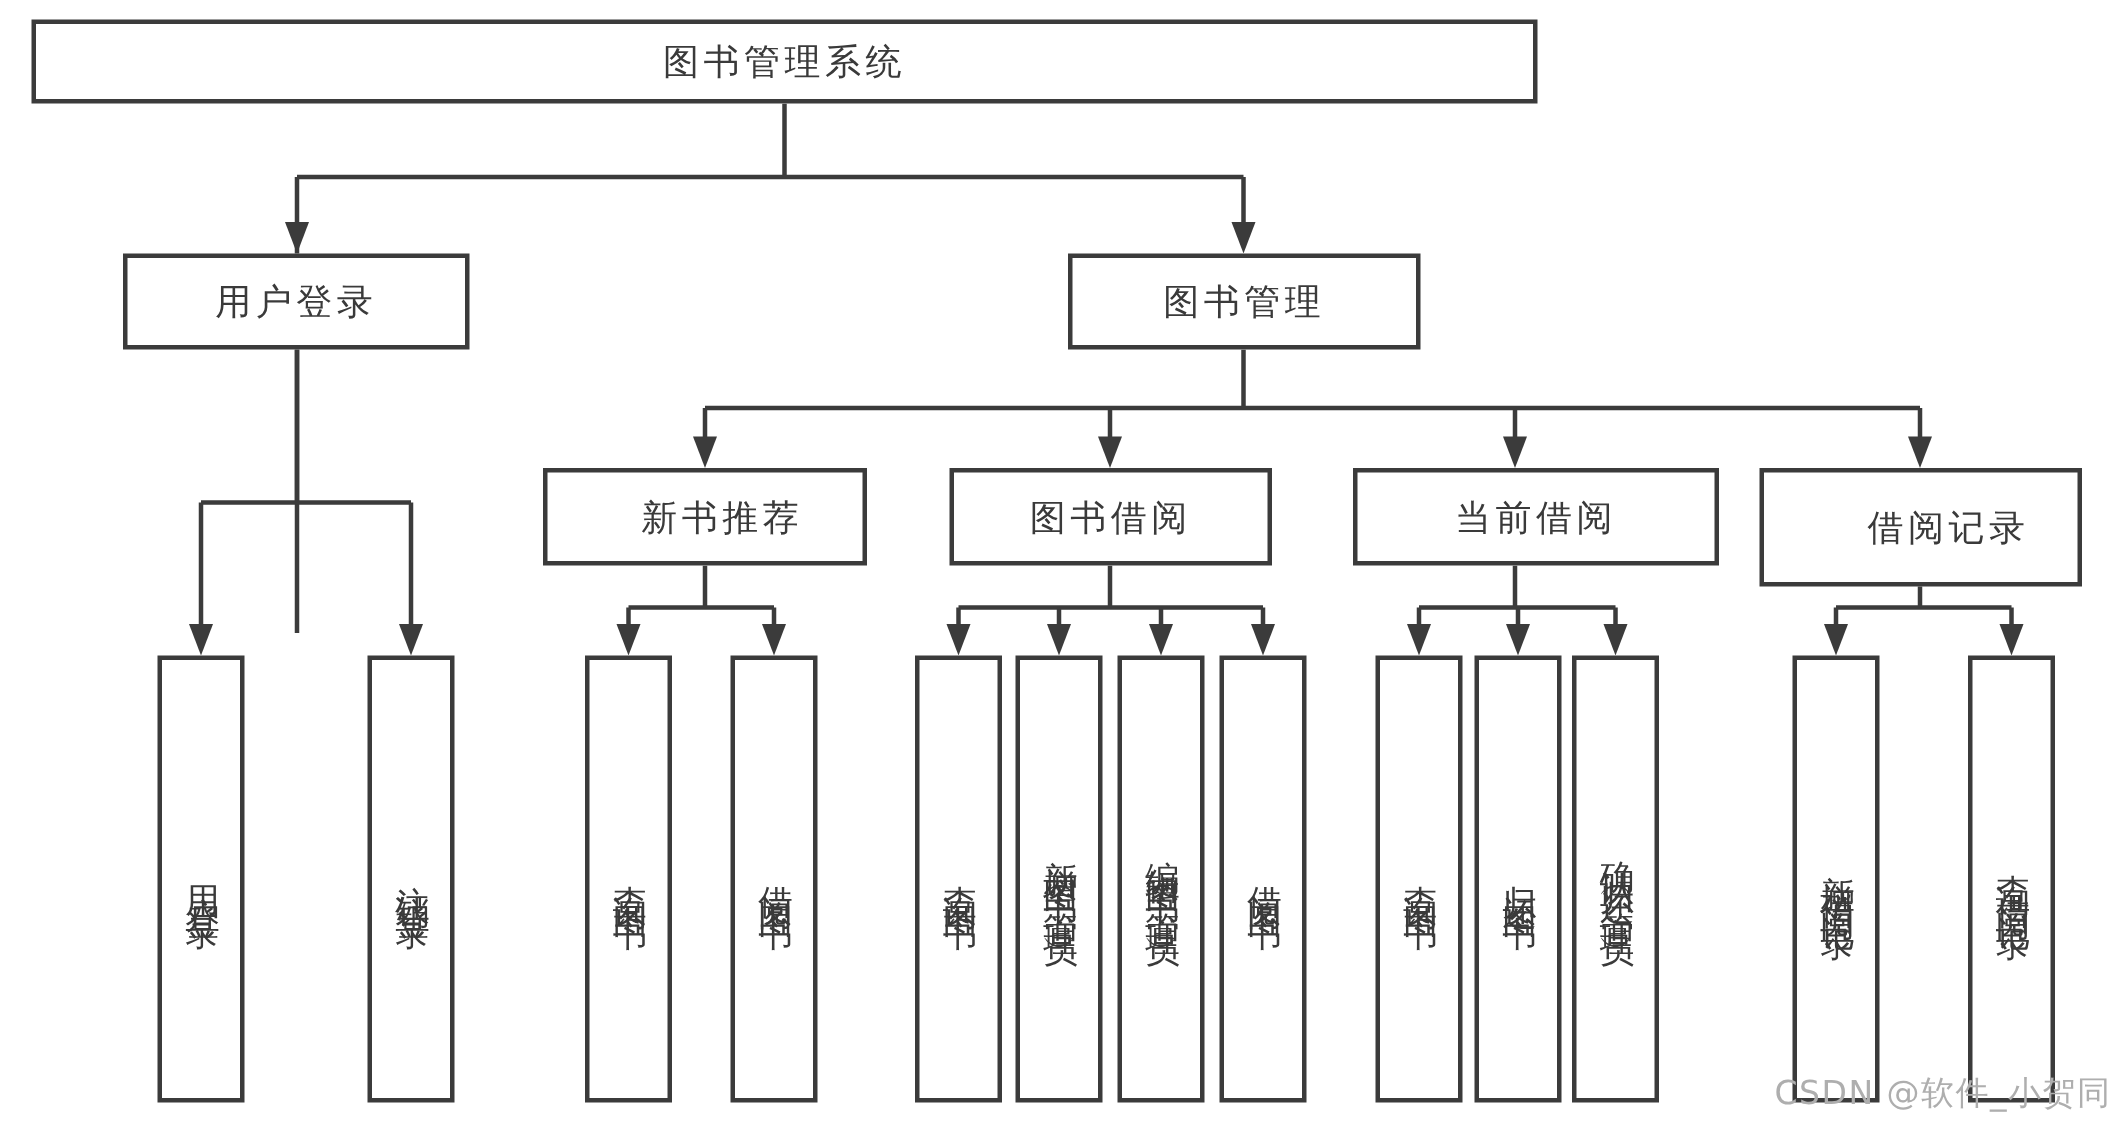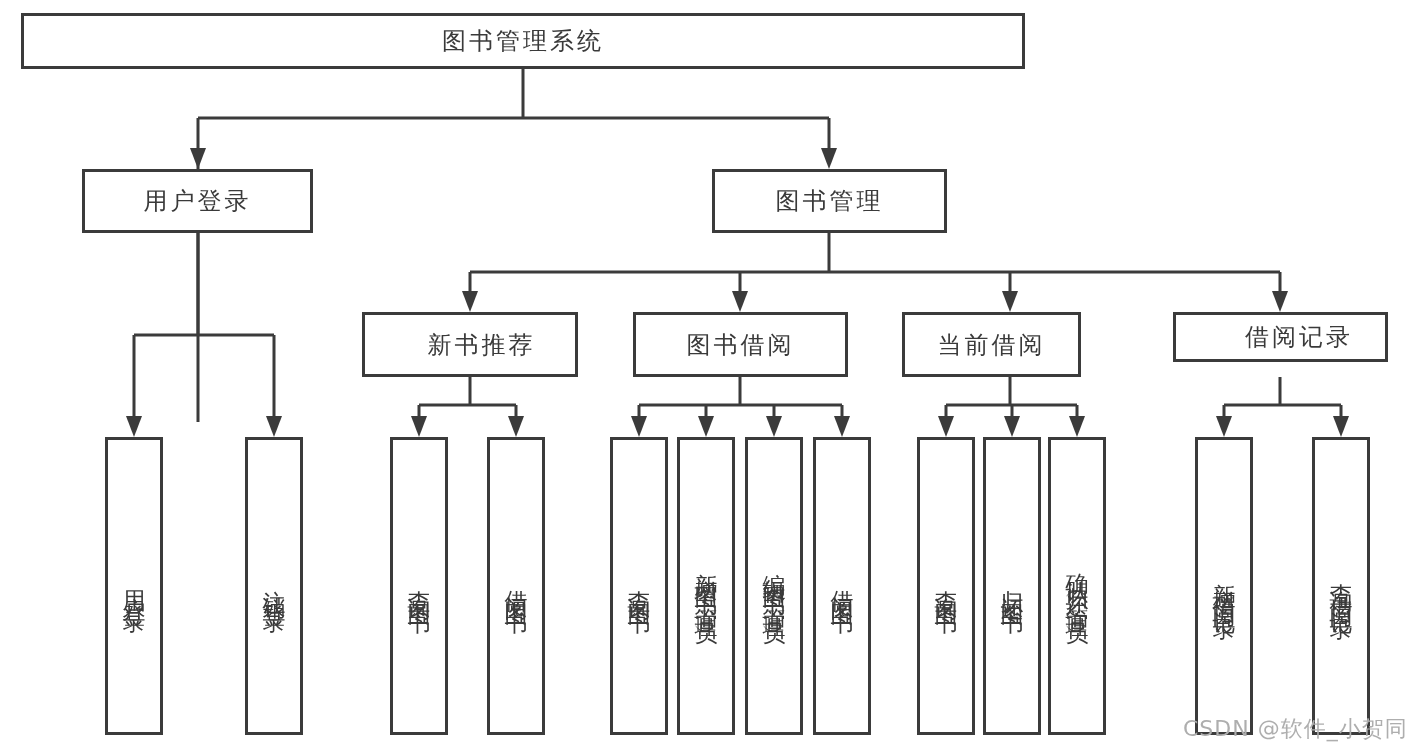--- a/index.html
+++ b/index.html
@@ -117,22 +117,22 @@
     </g>
   </svg>
 
   <div class="node" style="left:21px; top:13px; width:1004px; height:56px;">图书管理系统</div>
 
   <div class="node" style="left:82px; top:169px; width:231px; height:64px;">用户登录</div>
   <div class="node" style="left:712px; top:169px; width:235px; height:64px;">图书管理</div>
 
   <div class="node" style="left:362px; top:312px; width:216px; height:65px;padding-left:23px;">新书推荐</div>
   <div class="node" style="left:633px; top:312px; width:215px; height:65px;">图书借阅</div>
-  <div class="node" style="left:902px; top:312px; width:179px; height:65px;">当前借阅</div>
-  <div class="node" style="left:1173px; top:312px; width:215px; height:50px;padding-left:37px;">借阅记录</div>
+  <div class="node" style="left:902px; top:312px; width:244px; height:65px;">当前借阅</div>
+  <div class="node" style="left:1173px; top:312px; width:215px; height:79px;padding-left:37px;">借阅记录</div>
 
   <div class="node leaf" style="left:105px;">
     <span>用户登录</span>
   </div>
   <div class="node leaf" style="left:245px;">
     <span>注销登录</span>
   </div>
 
   <div class="node leaf" style="left:390px;">
     <span>查询图书</span>

